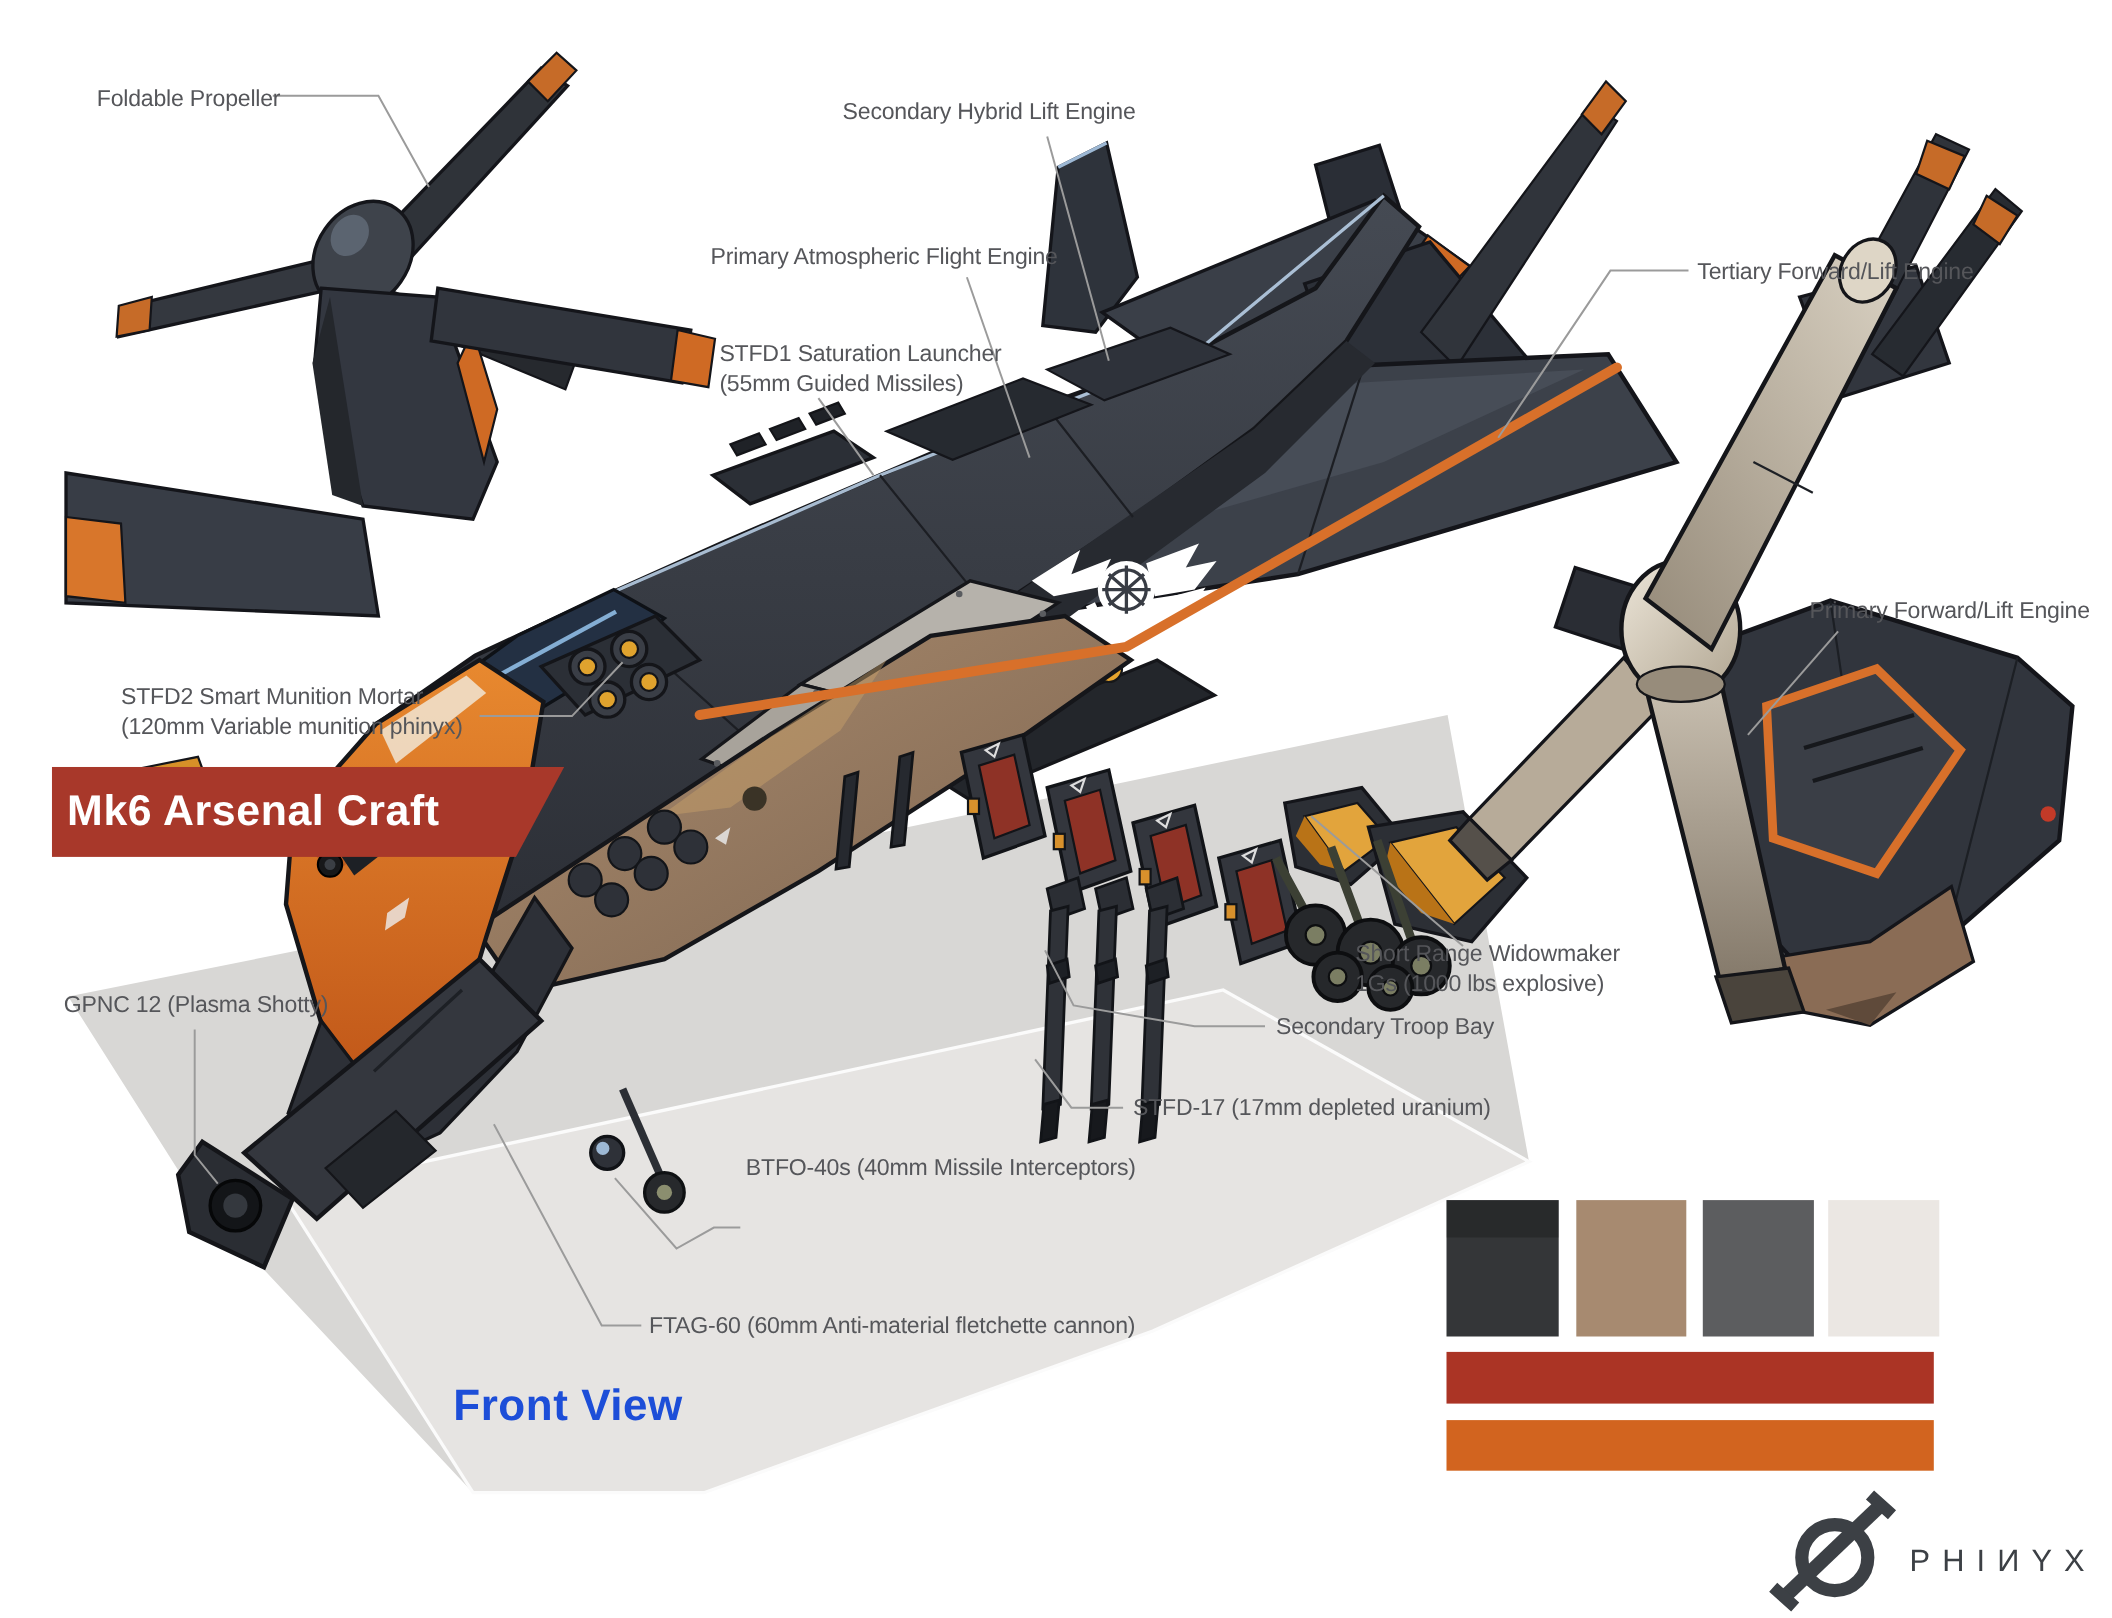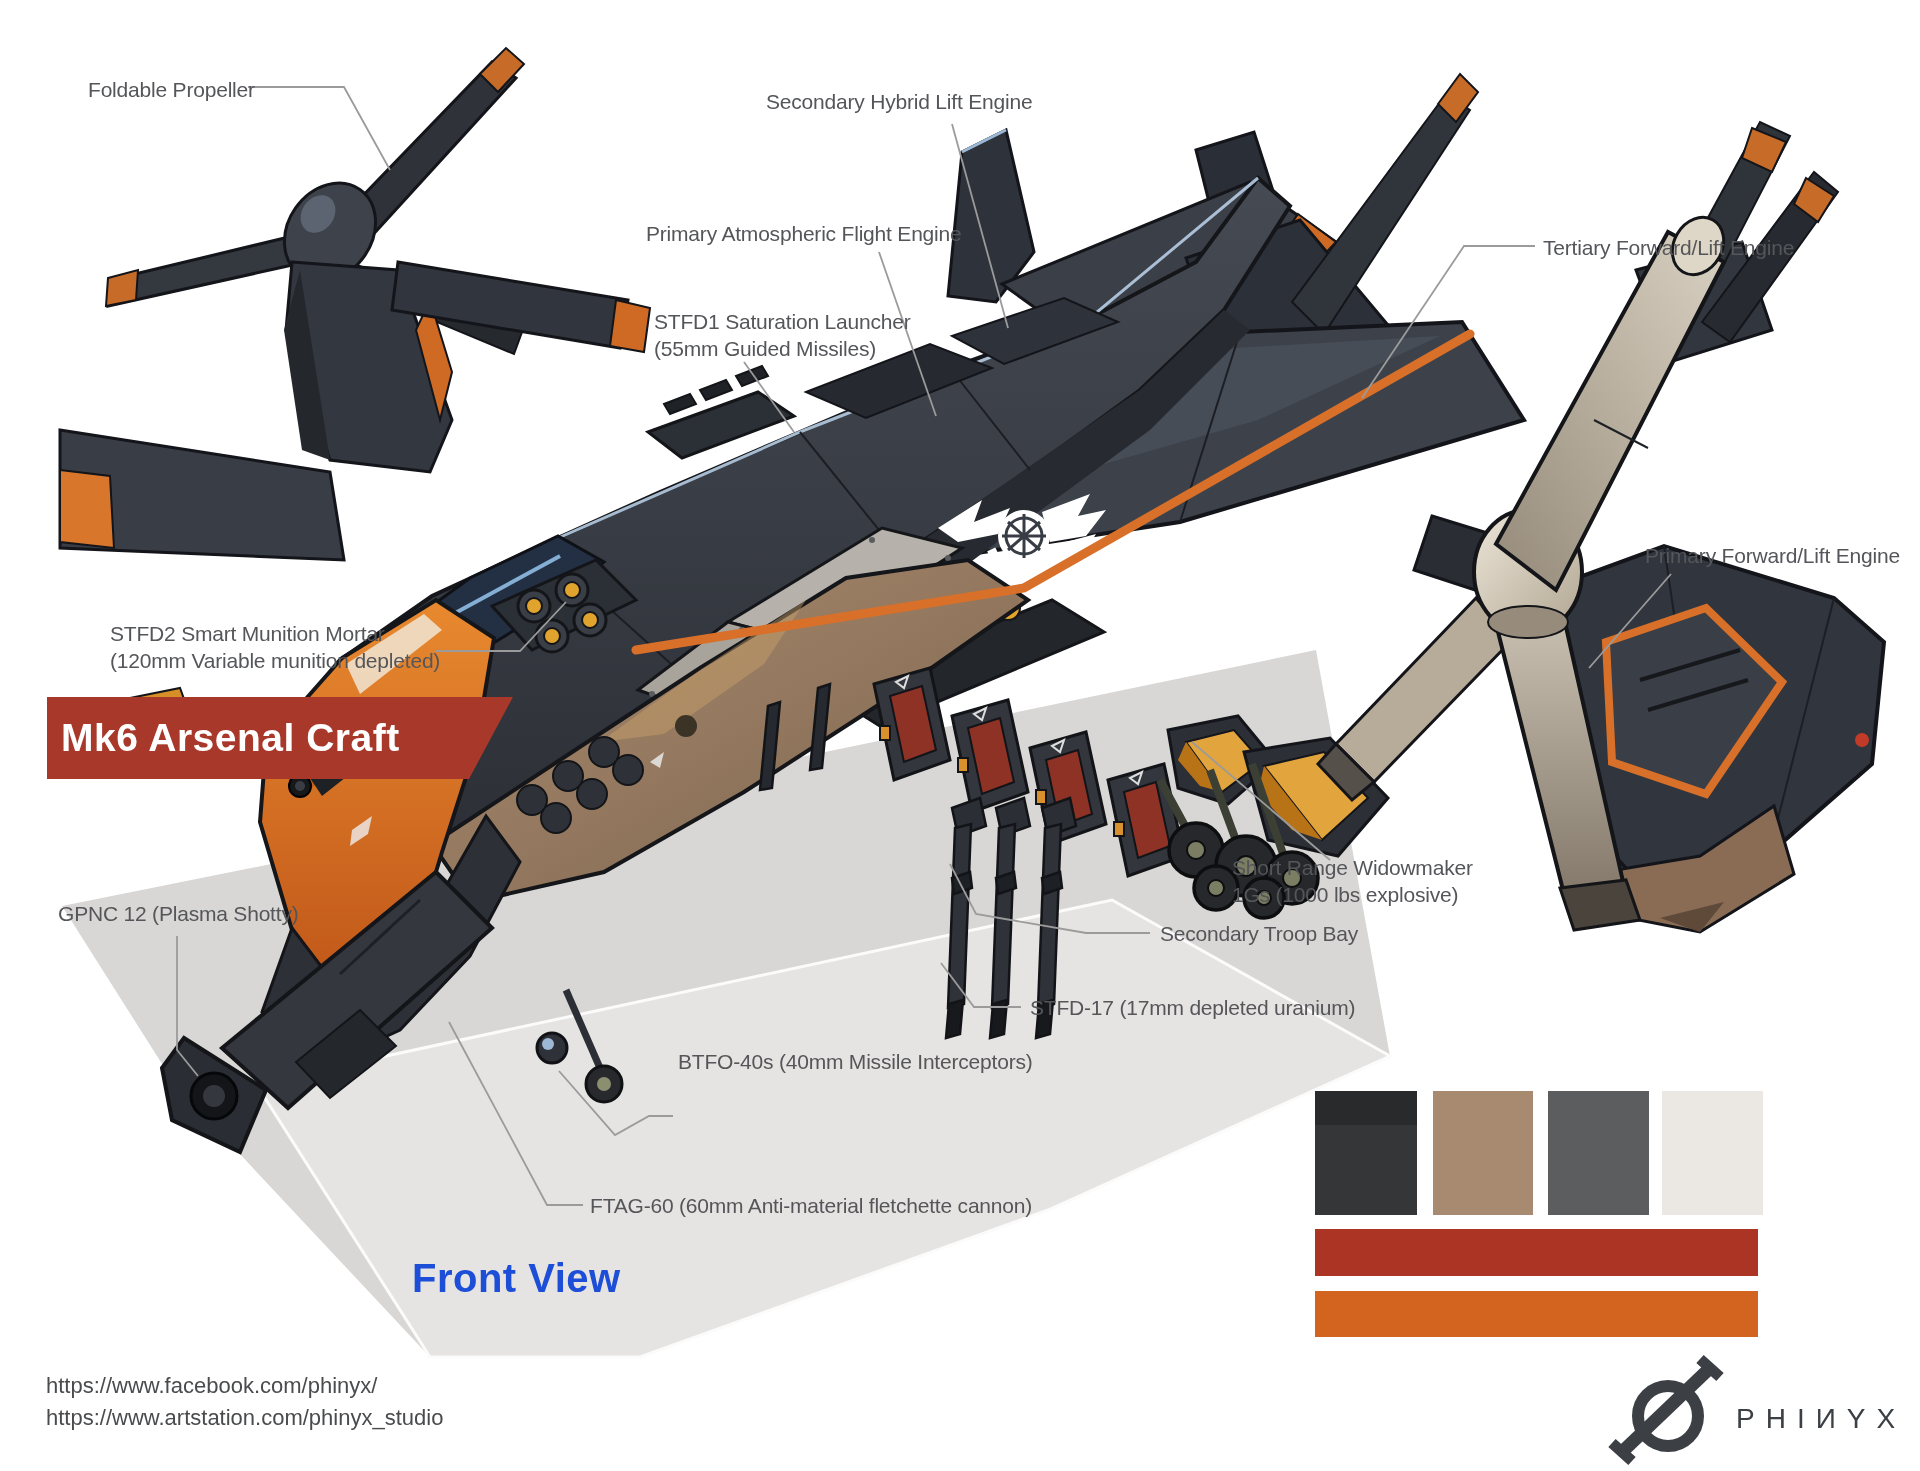--- a/index.html
+++ b/index.html
@@ -337,21 +337,21 @@
 <div class="callout" style="left:766px;top:88px">Secondary Hybrid Lift Engine</div>
 <div class="callout" style="left:646px;top:220px">Primary Atmospheric Flight Engine</div>
 <div class="callout" style="left:654px;top:308px">
   <div>STFD1 Saturation Launcher</div>
   <div>(55mm Guided Missiles)</div>
 </div>
 <div class="callout" style="left:1543px;top:234px">Tertiary Forward/Lift Engine</div>
 <div class="callout" style="left:1645px;top:542px">Primary Forward/Lift Engine</div>
 <div class="callout" style="left:110px;top:620px">
   <div>STFD2 Smart Munition Mortar</div>
-  <div>(120mm Variable munition depleted)</div>
+  <div>(120mm Variable munition phinyx)</div>
 </div>
 <div class="callout" style="left:58px;top:900px">GPNC 12 (Plasma Shotty)</div>
 <div class="callout center" style="left:1232px;top:854px;width:212px">
   <div>Short Range Widowmaker</div>
   <div>1Gs (1000 lbs explosive)</div>
 </div>
 <div class="callout" style="left:1160px;top:920px">Secondary Troop Bay</div>
 <div class="callout" style="left:1030px;top:994px">STFD-17 (17mm depleted uranium)</div>
 <div class="callout" style="left:678px;top:1048px">BTFO-40s (40mm Missile Interceptors)</div>
 <div class="callout" style="left:590px;top:1192px">FTAG-60 (60mm Anti-material fletchette cannon)</div>
@@ -364,24 +364,20 @@
 
 <div>
   <div class="swatch two-tone" style="left: 1315px; top: 1091px; width: 102px; height: 124px; background-color: rgb(52, 54, 56);"></div>
   <div class="swatch" style="left: 1433px; top: 1091px; width: 100px; height: 124px; background-color: rgb(167, 138, 112);"></div>
   <div class="swatch" style="left: 1548px; top: 1091px; width: 101px; height: 124px; background-color: rgb(92, 93, 95);"></div>
   <div class="swatch" style="left: 1662px; top: 1091px; width: 101px; height: 124px; background-color: rgb(235, 231, 227);"></div>
   <div class="swatch" style="left: 1315px; top: 1229px; width: 443px; height: 47px; background-color: rgb(171, 52, 37);"></div>
   <div class="swatch" style="left: 1315px; top: 1291px; width: 443px; height: 46px; background-color: rgb(210, 100, 31);"></div>
 </div>
 
-<div class="urls">
-  <div>https://www.facebook.com/phinyx/</div>
-  <div>https://www.artstation.com/phinyx_studio</div>
-</div>
 
 <div class="logo">
   <svg width="320" height="130" viewBox="0 0 320 130">
     <g stroke="#3c4045" fill="none">
       <circle cx="70" cy="76" r="30" stroke-width="12"></circle>
       <path d="M24,112 L112,28" stroke-width="13"></path>
       <path d="M14,103 L34,121 M102,19 L122,37" stroke-width="11"></path>
     </g>
     <text x="138" y="88" font-family="Liberation Sans, sans-serif" font-size="28" letter-spacing="11" fill="#3c4045">PHIИYX</text>
   </svg>

